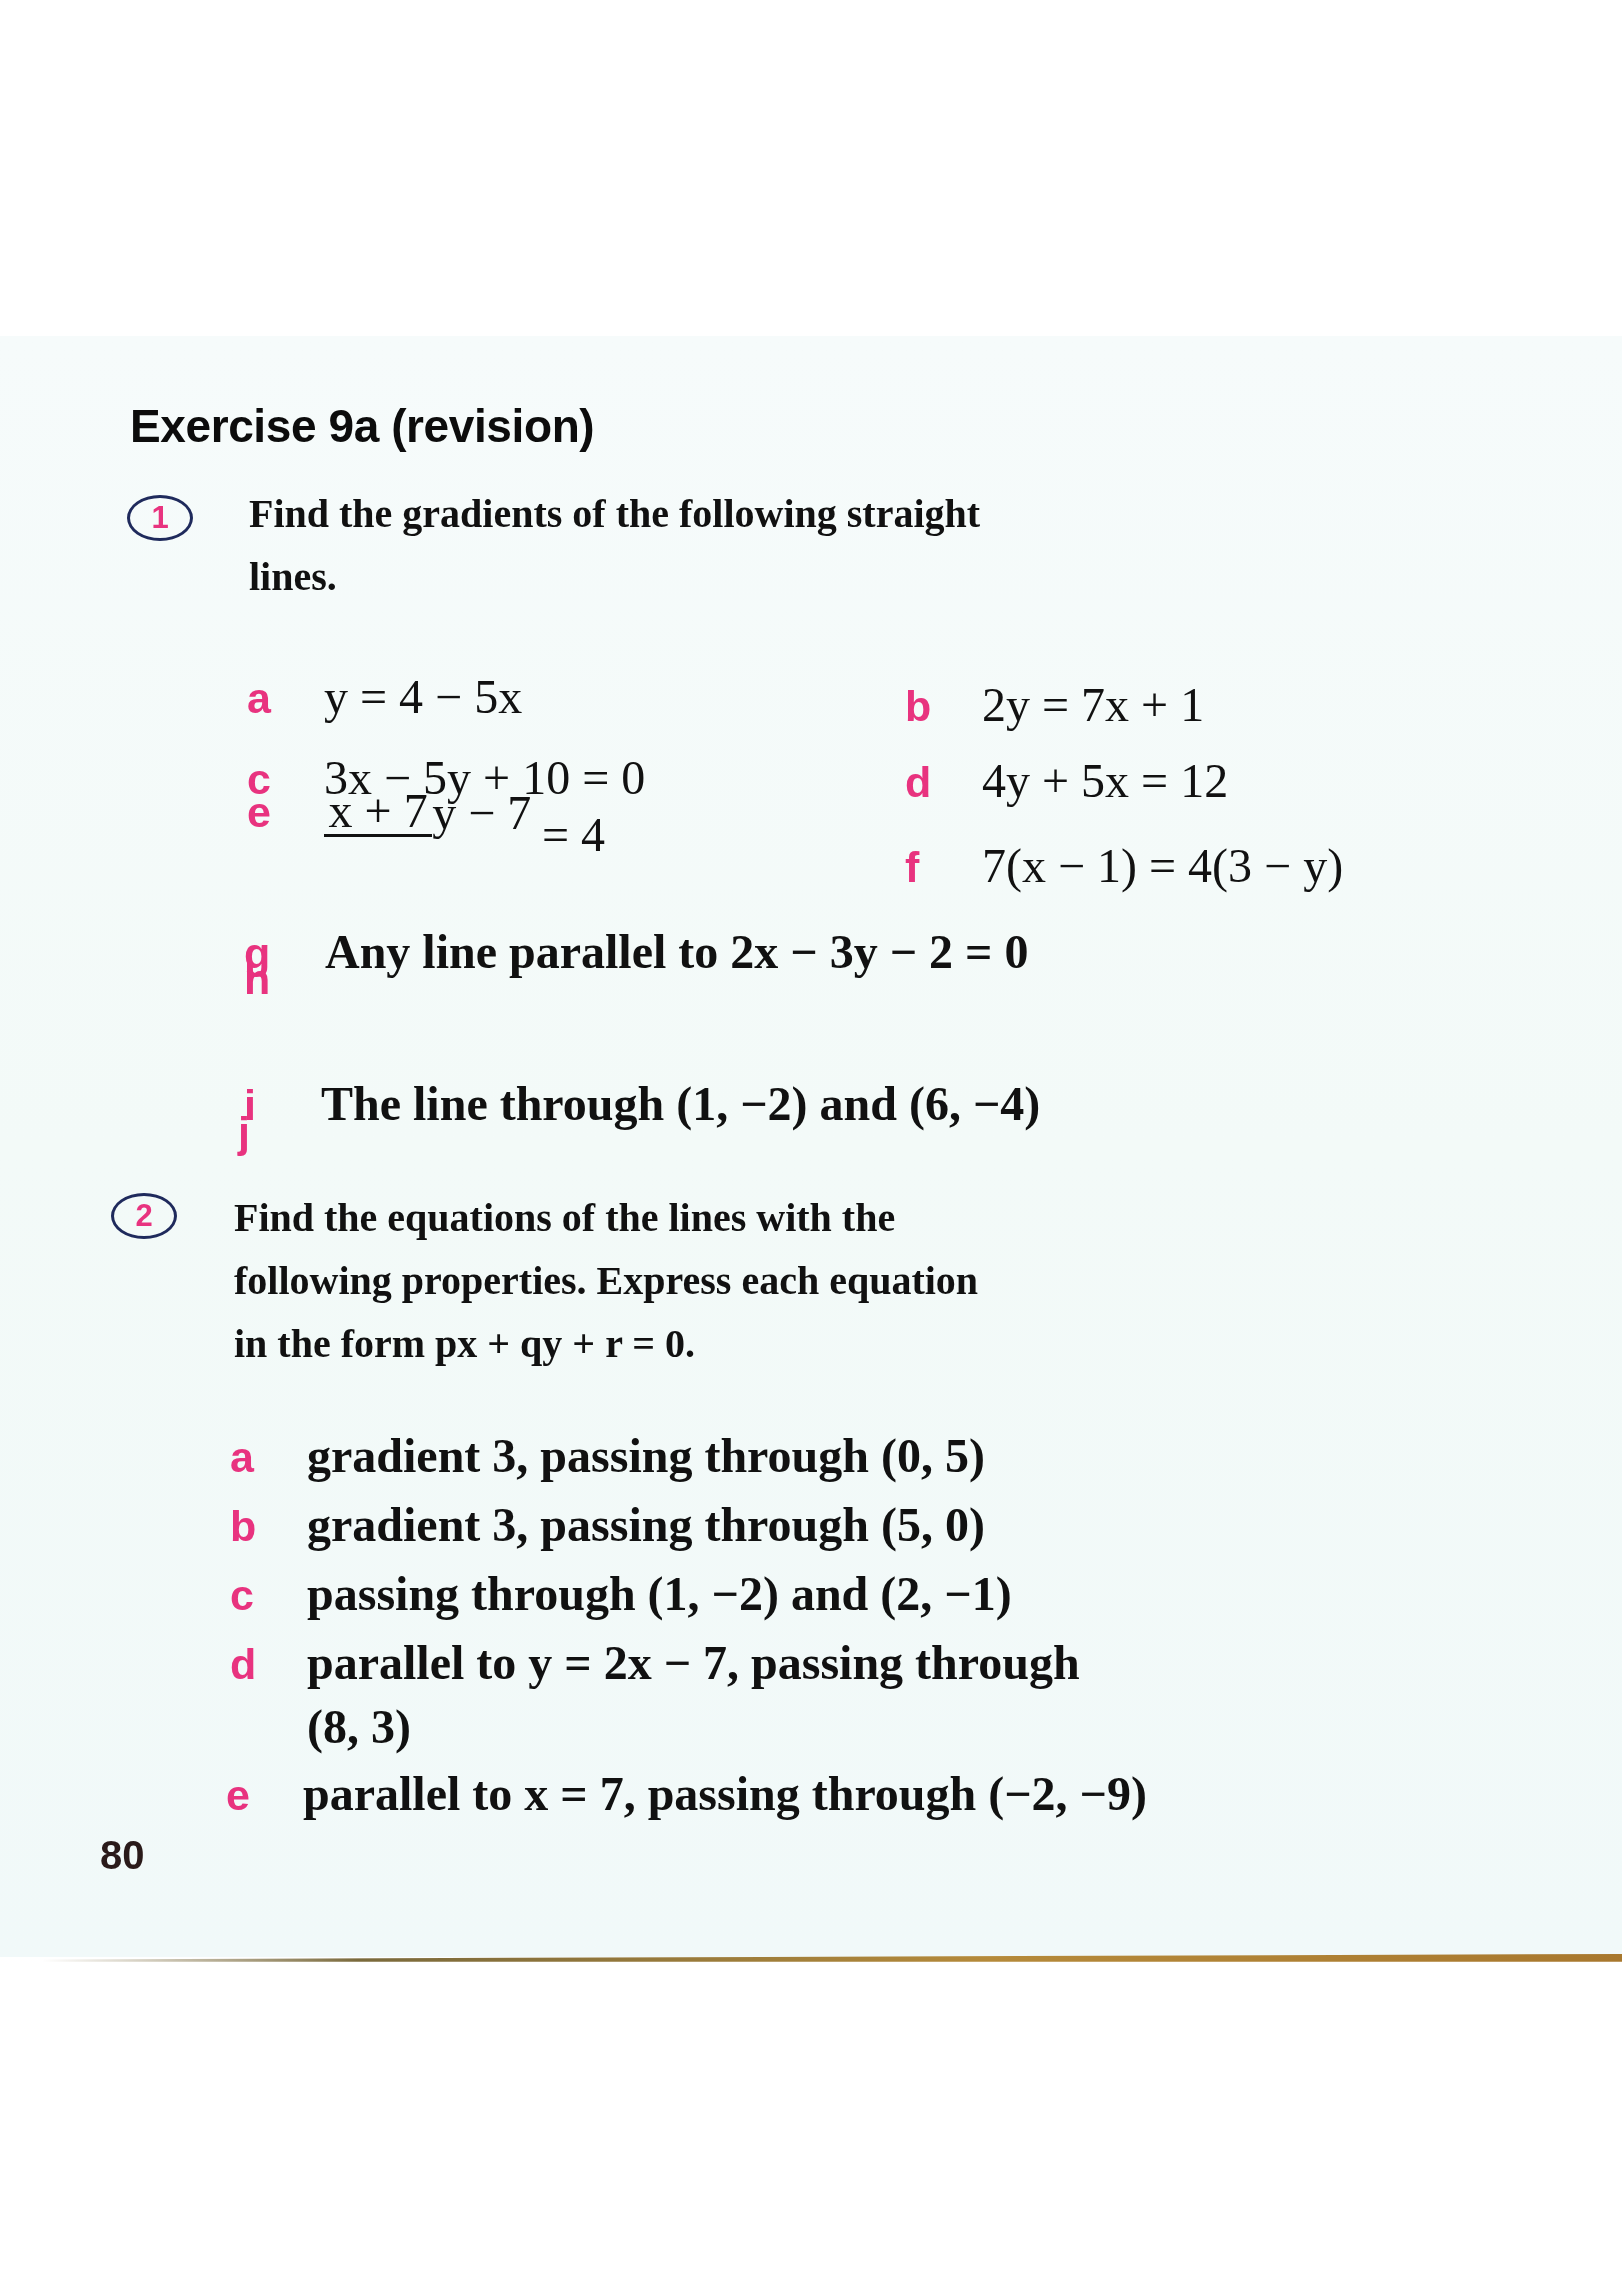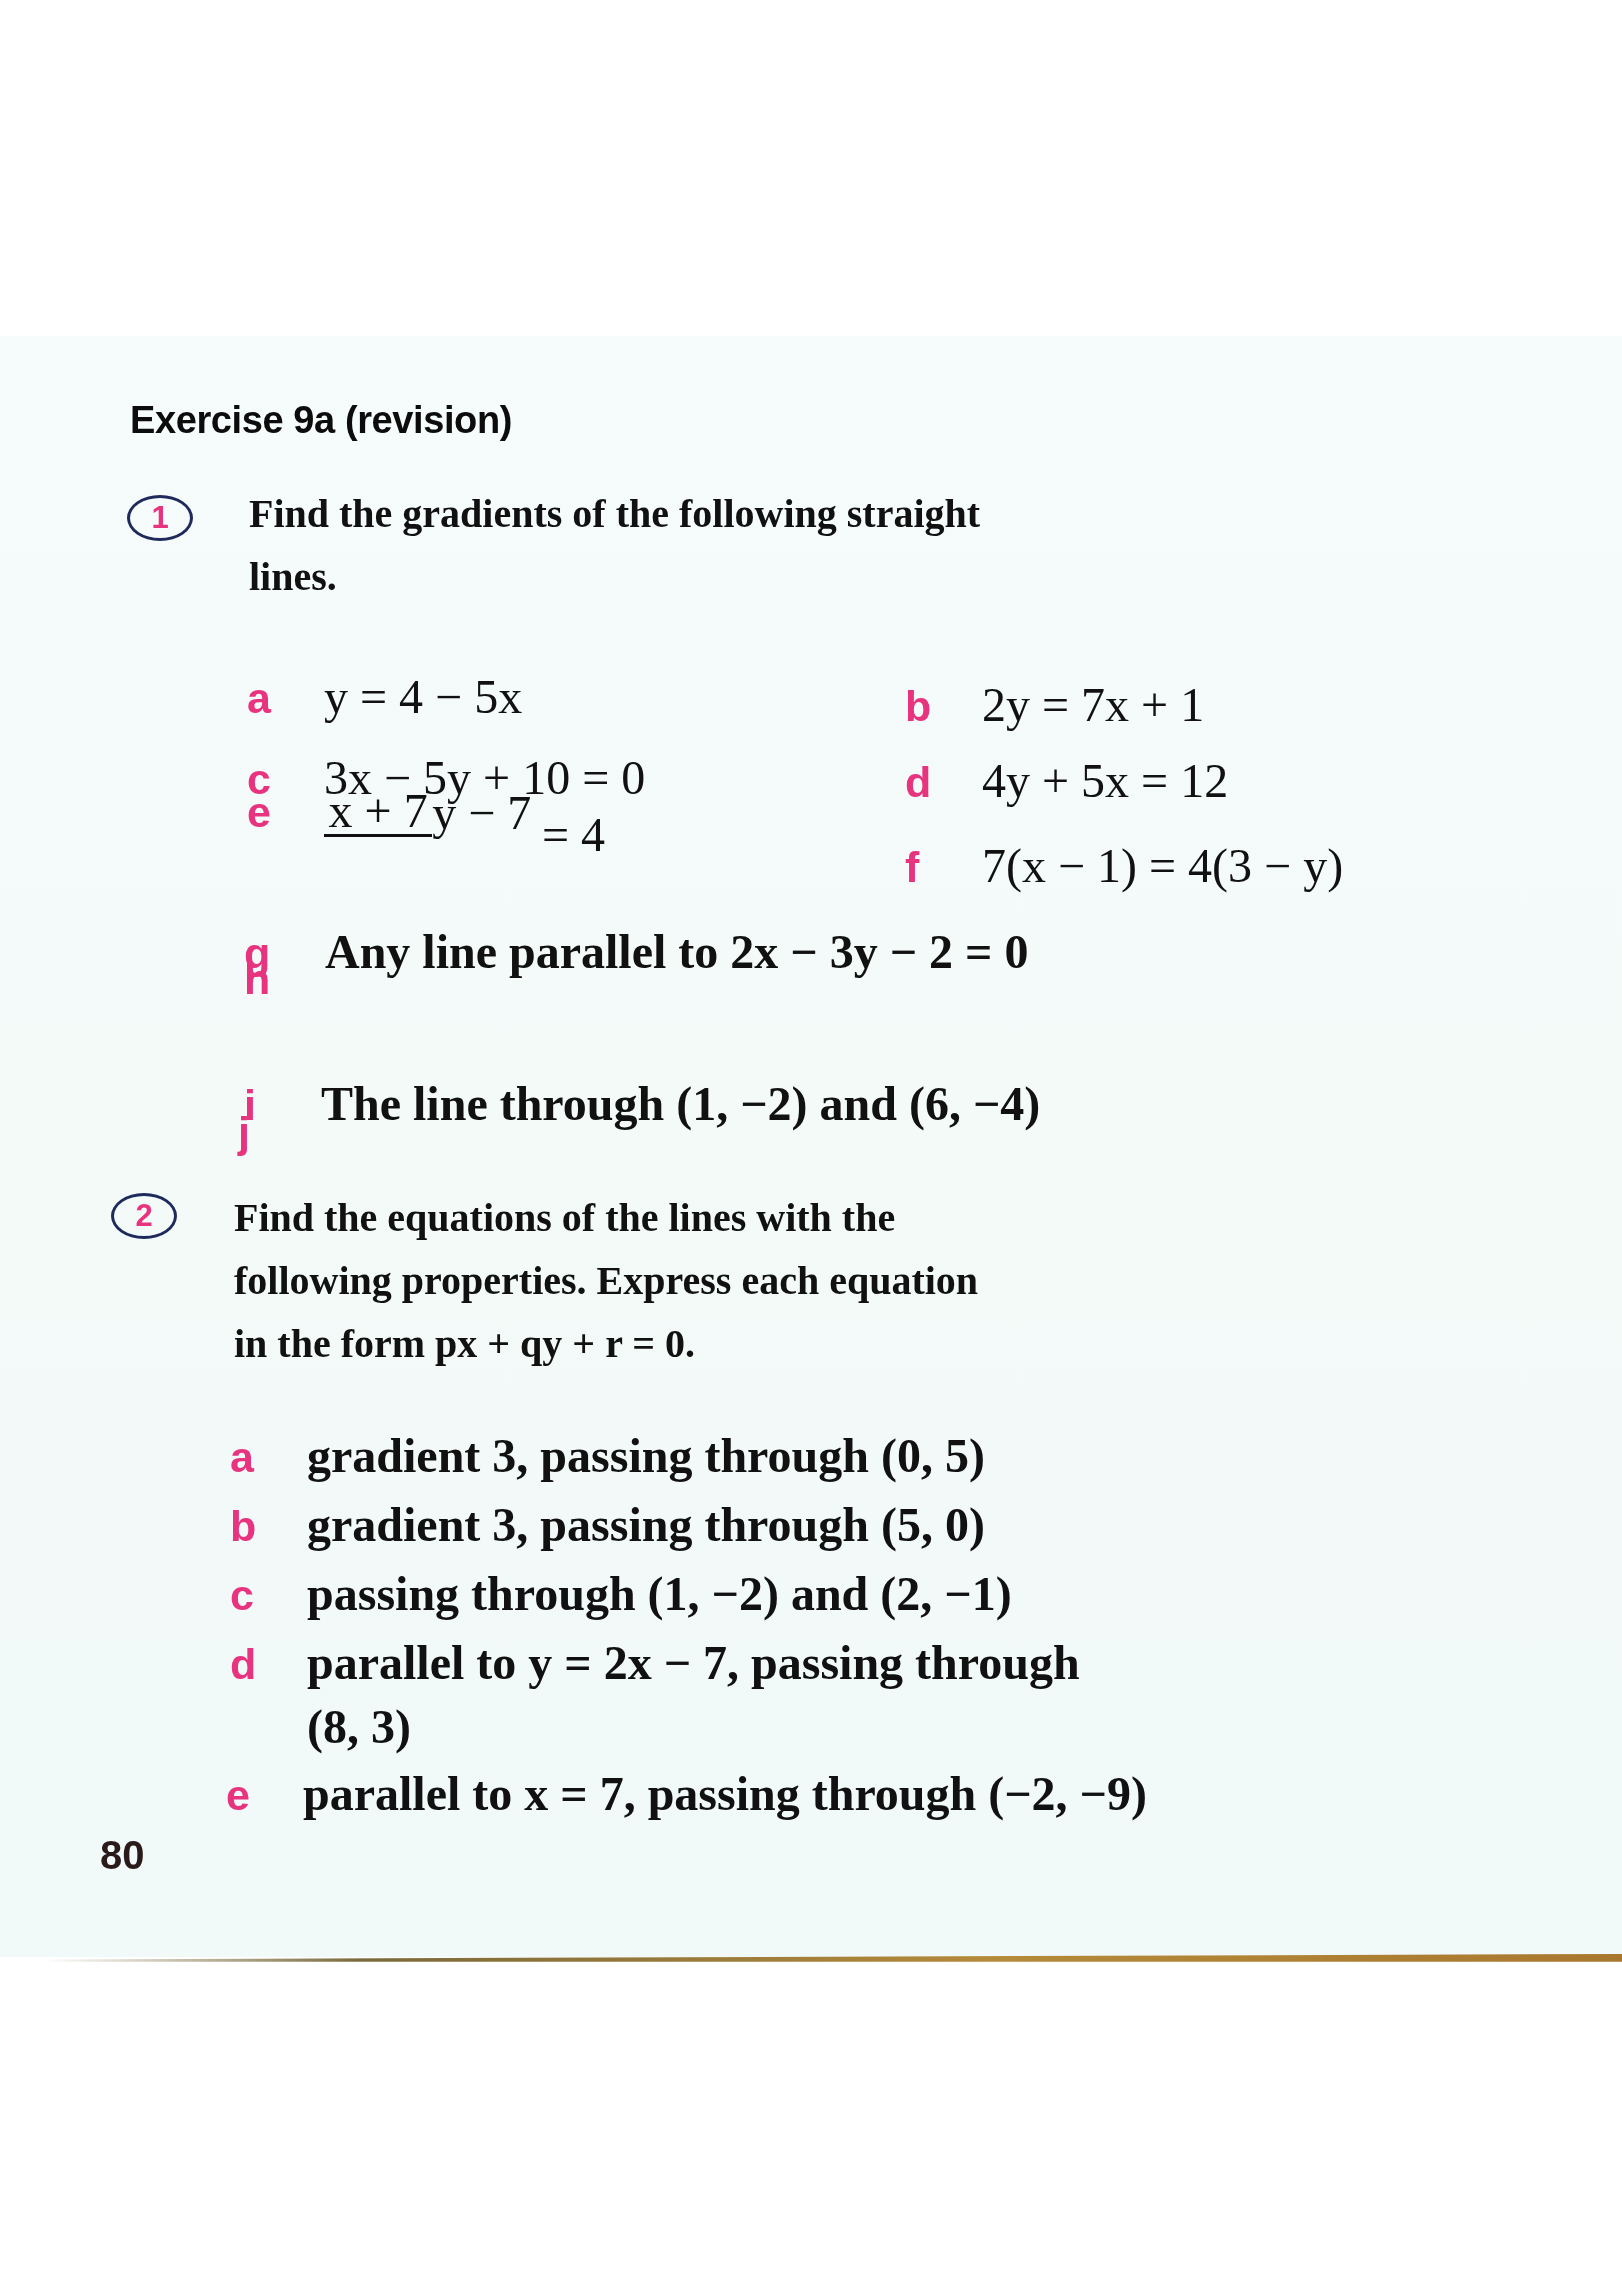--- a/index.html
+++ b/index.html
@@ -13,21 +13,21 @@
     background: linear-gradient(180deg, #f6fbfb 0%, #f3faf8 50%, #f1f9f9 100%);
   }
   .page-edge {
     position: absolute; left: 42px; top: 1954px; width: 1580px; height: 7.7px;
     background: linear-gradient(90deg, rgba(120,100,60,0.0) 0%, #7a6a3c 20%, #b58a3a 60%, #a8782e 100%);
     clip-path: polygon(0 70%, 100% 0, 100% 100%, 0 100%);
   }
   .title {
     position: absolute; left: 130px; top: 399px;
     font-family: "Liberation Sans", "DejaVu Sans", sans-serif;
-    font-weight: bold; font-size: 38px; color: #0c0c0c; letter-spacing: -0.4px;
+    font-weight: bold; font-size: 46px; color: #0c0c0c; letter-spacing: -0.4px;
   }
   .q-badge {
     position: absolute; width: 66px; height: 46px; border: 3.1px solid #1f2a5c;
     border-radius: 50%; display: flex; align-items: center; justify-content: center;
     font-family: "Liberation Sans", "DejaVu Sans", sans-serif; font-weight: bold;
     font-size: 31px; color: #e8337f; box-sizing: border-box;
   }
   .q-text {
     position: absolute; font-size: 40px; font-weight: bold; color: #111;
     line-height: 63px;

